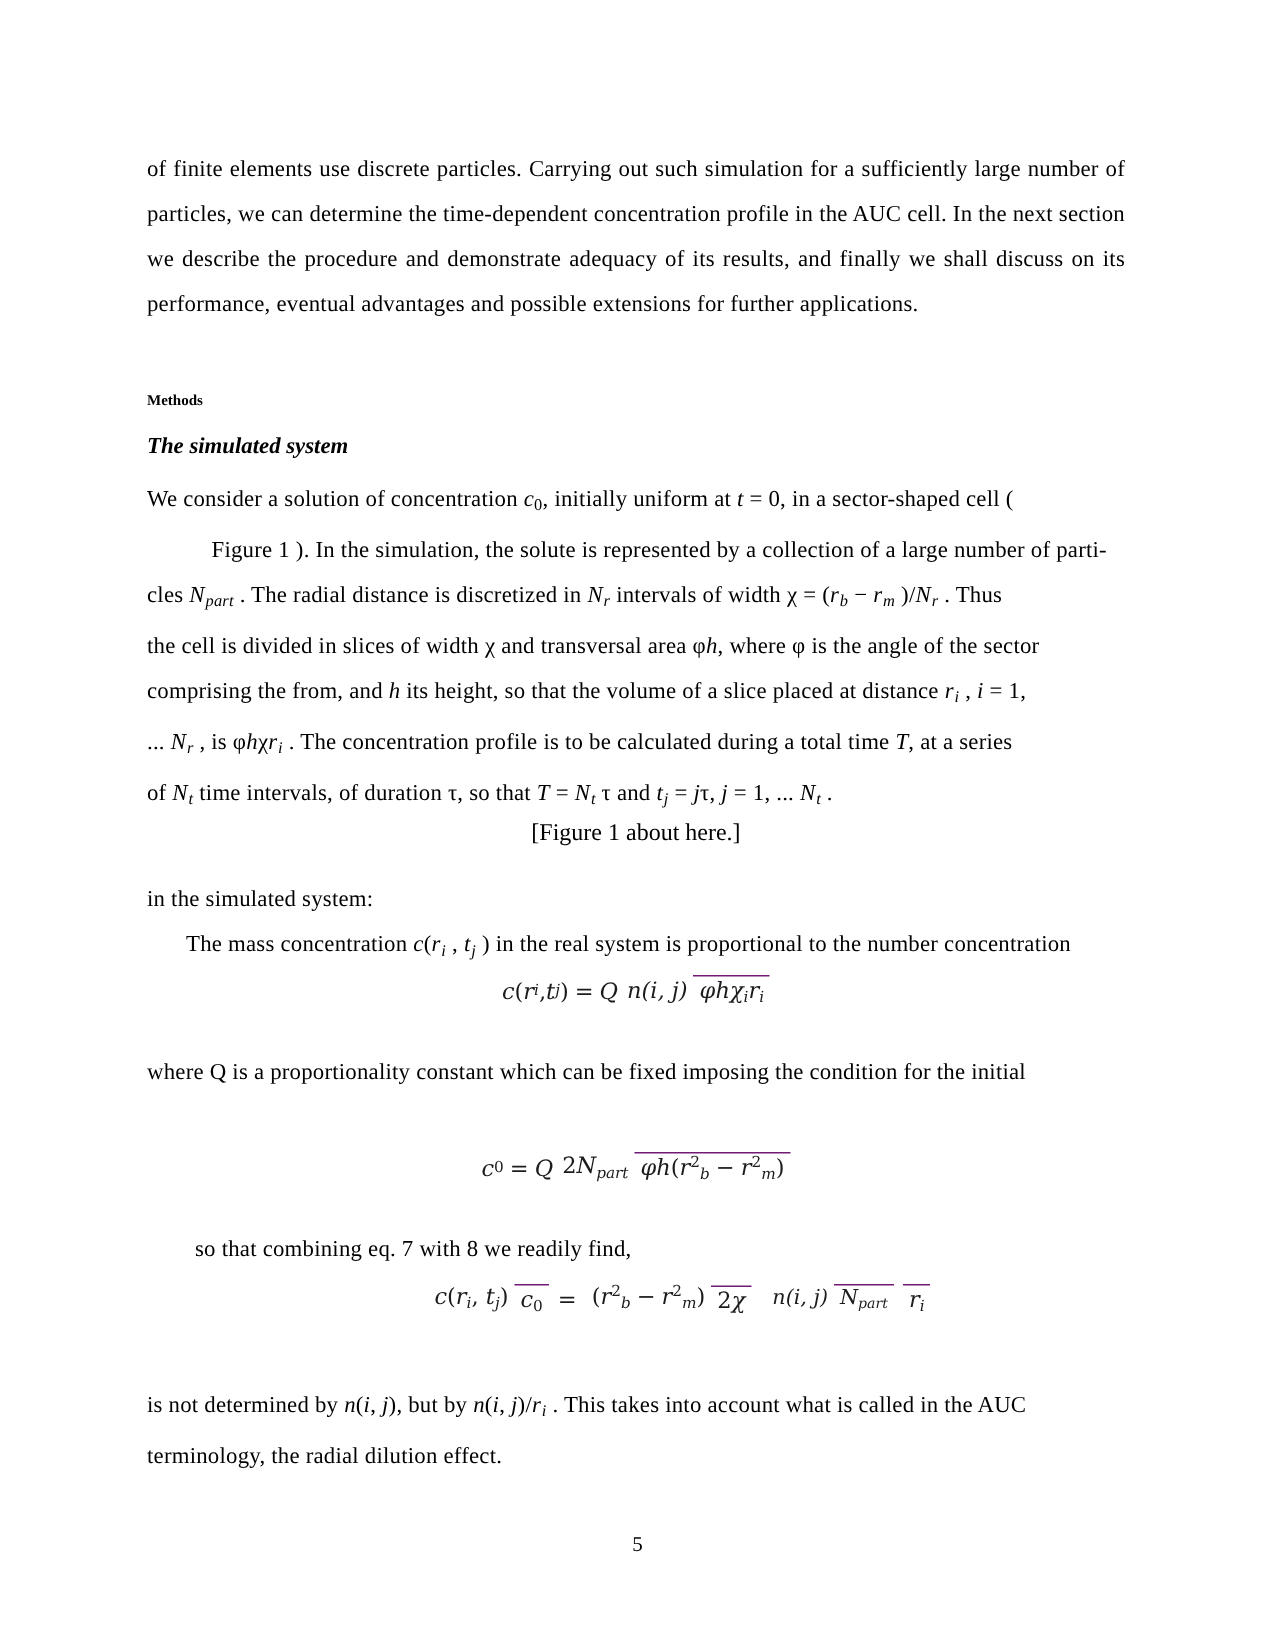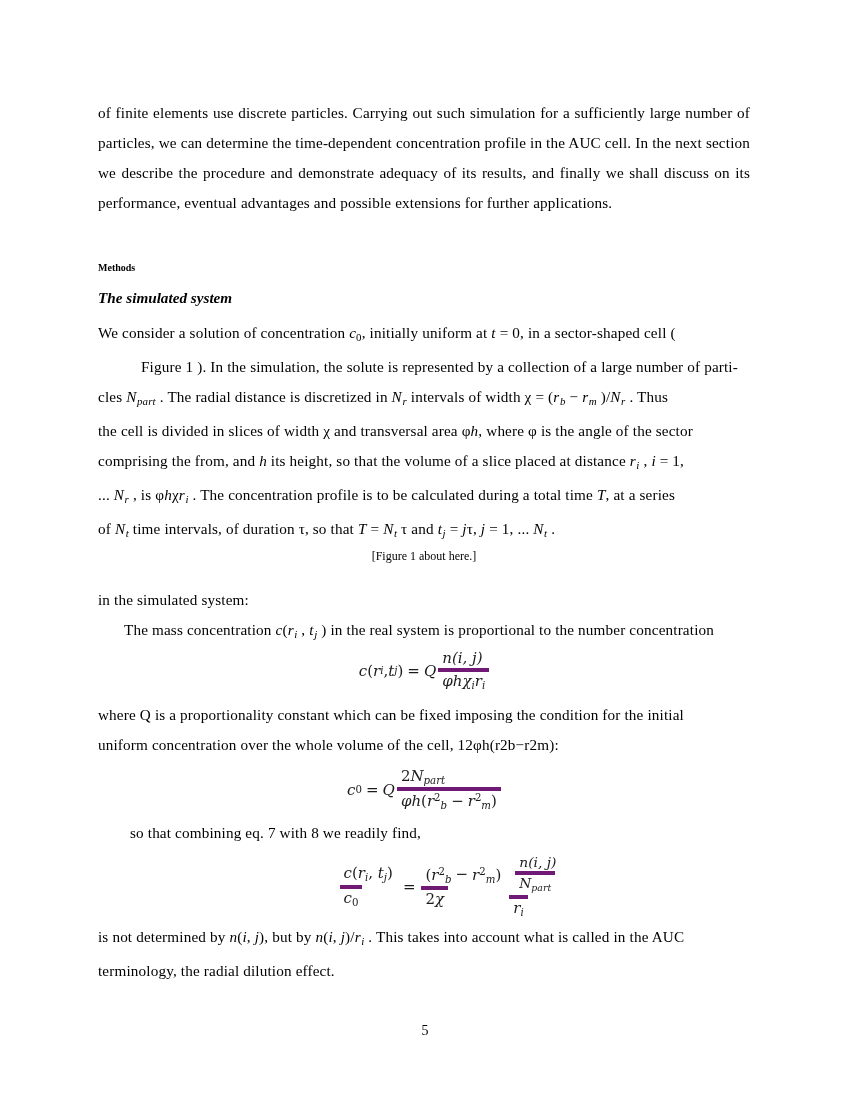--- a/index.html
+++ b/index.html
@@ -50,21 +50,21 @@
   .heading-bolditalic {
     margin: 0;
     font-size: 15.2px;
     line-height: 30px;
     font-weight: bold;
     font-style: italic;
   }
 
   .centerline {
     margin: 0;
-    font-size: 12px;
+    font-size: 16px;
     line-height: 30px;
     text-align: center;
   }
 
   i.v { font-style: italic; }
   .sub {
     font-style: italic;
     font-size: 0.72em;
     vertical-align: -0.28em;
     padding-left: 0.5px;
@@ -103,28 +103,28 @@
     font-size: 0.68em;
     vertical-align: -0.3em;
   }
   .msup {
     font-style: normal;
     font-size: 0.68em;
     vertical-align: 0.48em;
   }
   .frac {
     display: inline-flex;
-    flex-direction: column;
-    align-items: flex-start;
+    flex-direction: row;
+    align-items: center;
     vertical-align: middle;
     margin: 0 2px;
     line-height: 1.12;
   }
   .frac > .num { padding: 0 4px 1px 4px; }
-  .frac > .den { padding: 1px 4px 0 4px; border-top: 4px solid #701a75; }
+  .frac > .den { padding: 1px 4px 0 4px; border-top: 1px solid #701a75; }
   .frac.small { font-size: 0.92em; }
 
   .pgnum {
     position: absolute;
     left: 0;
     width: 850px;
     text-align: center;
     font-size: 14px;
     font-family: "Liberation Serif", "DejaVu Serif", serif;
   }
@@ -204,21 +204,20 @@
         <span class="num"><span class="mi">n</span><span class="mi">(i, j)</span></span>
         <span class="den"><span class="mi">φ</span><span class="mi">h</span><span class="mi">χ</span><span class="msub">i</span><span class="mi">r</span><span class="msub">i</span></span>
       </span>
     </span>
   </div>
 
   <div class="textblock" style="top:700px;">
     <p class="para" style="text-align:justify;">
       <span>where Q is a proportionality constant which can be fixed imposing the condition for the initial</span>
     </p>
-    <p class="para nojust">uniform concentration over the whole volume of the cell, 12φh(r2b−r2m):</p>
   </div>
 
   <div class="eq" style="top:768px;">
     <span class="eqrow">
       <span class="mi">c</span>
         <span class="msubu">0</span>
       <span class="op">=</span>
       <span class="mi">Q</span>
       <span class="frac">
         <span class="num"><span class="mn">2</span><span class="mi">N</span><span class="msub">part</span></span>

